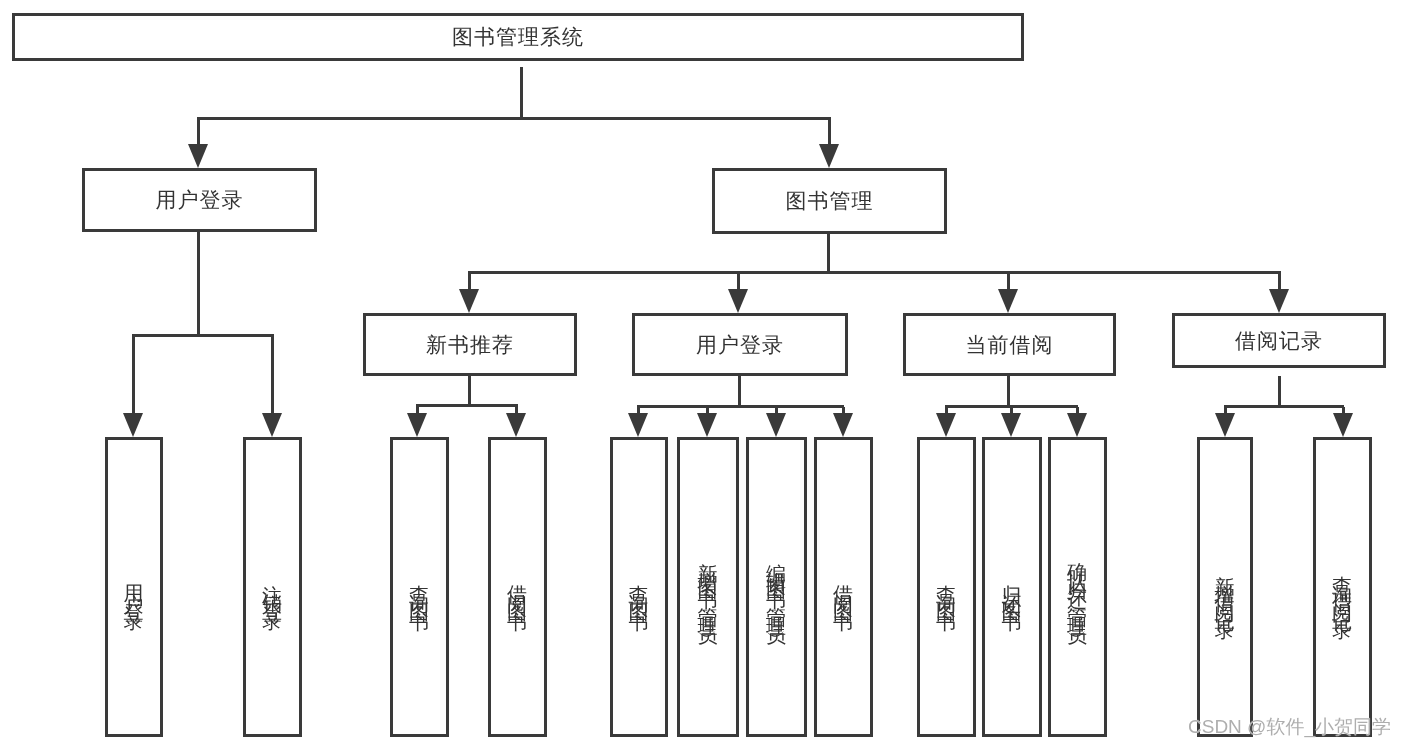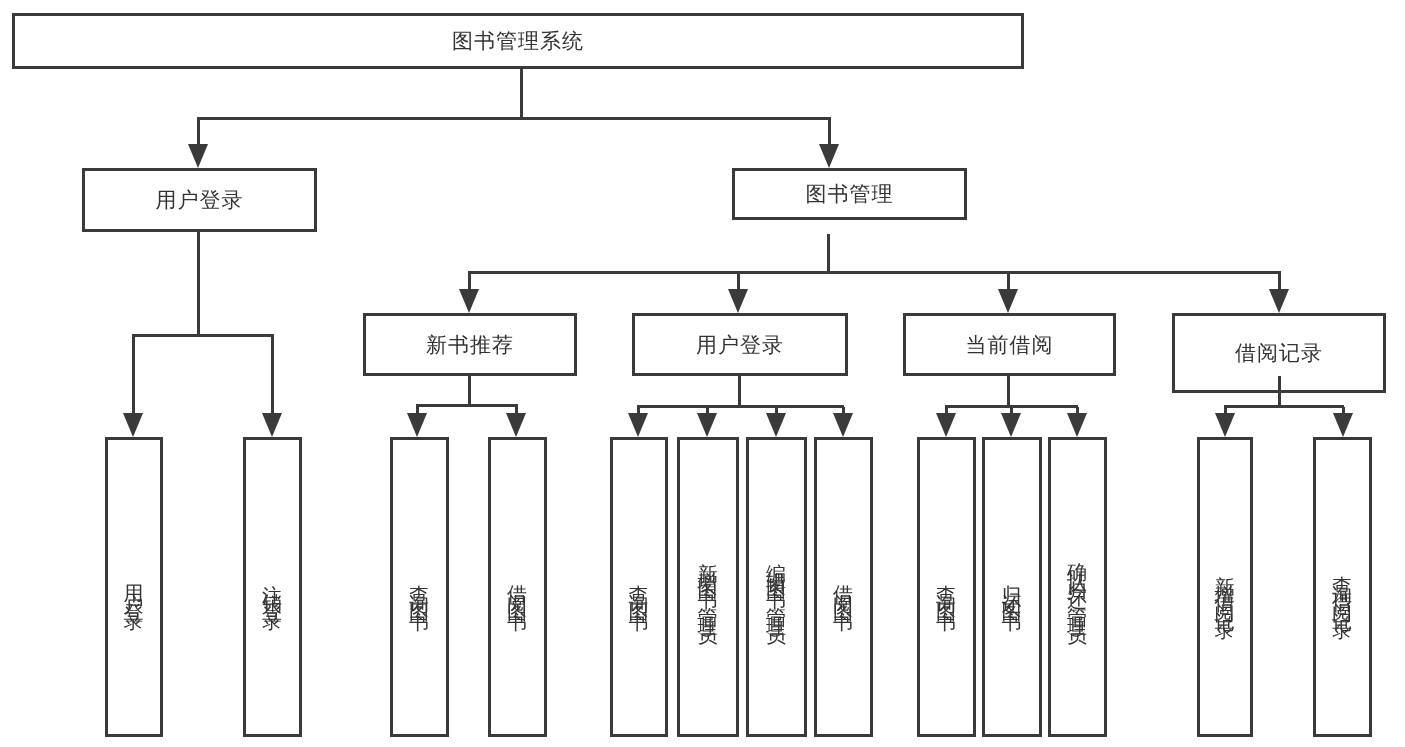--- a/index.html
+++ b/index.html
@@ -61,35 +61,35 @@
     z-index: 20;
     white-space: nowrap;
     text-shadow: 0 0 1px #ffffff;
   }
 </style>
 </head>
 <body>
 
 <div class="canvas">
 
-  <div class="hnode" style="left:12px; top:13px; width:1012px; height:56px;">
+  <div class="hnode" style="left:12px; top:13px; width:1012px; height:48px;">
     <span>图书管理系统</span>
   </div>
 
   <div class="ln-v" style="left:520px; top:67px; height:52px;"></div>
   <div class="ln-h" style="left:197px; top:117px; width:634px;"></div>
   <div class="ln-v" style="left:197px; top:119px; height:27px;"></div>
   <div class="arr" style="left:188px; top:144px;"></div>
   <div class="ln-v" style="left:828px; top:119px; height:27px;"></div>
   <div class="arr" style="left:819px; top:144px;"></div>
 
   <div class="hnode" style="left:82px; top:168px; width:235px; height:64px;">
     <span>用户登录</span>
   </div>
-  <div class="hnode" style="left:712px; top:168px; width:235px; height:52px;margin-left:20px;">
+  <div class="hnode" style="left:712px; top:168px; width:235px; height:66px;">
     <span>图书管理</span>
   </div>
 
   <div class="ln-v" style="left:197px; top:232px; height:104px;"></div>
   <div class="ln-h" style="left:132px; top:334px; width:142px;"></div>
   <div class="ln-v" style="left:132px; top:336px; height:78px;"></div>
   <div class="arr" style="left:123px; top:413px;"></div>
   <div class="ln-v" style="left:271px; top:336px; height:78px;"></div>
   <div class="arr" style="left:262px; top:413px;"></div>
 
@@ -106,21 +106,21 @@
 
   <div class="hnode" style="left:363px; top:313px; width:214px; height:63px;justify-content:center;">
     <span>新书推荐</span>
   </div>
   <div class="hnode" style="left:632px; top:313px; width:216px; height:63px;">
     <span>用户登录</span>
   </div>
   <div class="hnode" style="left:903px; top:313px; width:213px; height:63px;justify-content:center;">
     <span>当前借阅</span>
   </div>
-  <div class="hnode" style="left:1172px; top:313px; width:214px; height:80px;">
+  <div class="hnode" style="left:1172px; top:313px; width:214px; height:55px;">
     <span>借阅记录</span>
   </div>
 
   <div class="ln-v" style="left:468px; top:376px; height:30px;"></div>
   <div class="ln-h" style="left:416px; top:404px; width:102px;"></div>
   <div class="ln-v" style="left:416px; top:406px; height:8px;"></div>
   <div class="arr" style="left:407px; top:413px;"></div>
   <div class="ln-v" style="left:515px; top:406px; height:8px;"></div>
   <div class="arr" style="left:506px; top:413px;"></div>
 
@@ -188,14 +188,15 @@
     <span class="vtext">确认归还（管理员）</span>
   </div>
 
   <div class="vnode" style="left:1197px; width:56px;">
     <span class="vtext">新增借阅记录</span>
   </div>
   <div class="vnode" style="left:1313px; width:59px;">
     <span class="vtext">查询借阅记录</span>
   </div>
 
+  <div class="watermark">CSDN @软件_小贺同学</div>
 
 </div>
 
 </body></html>

